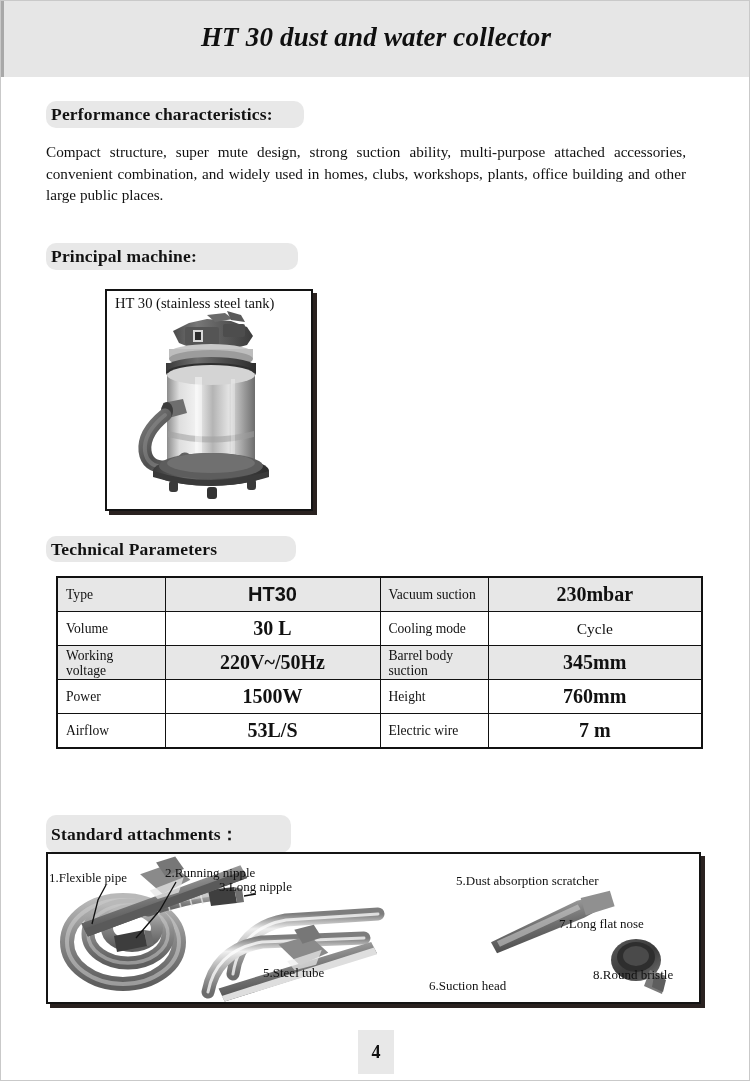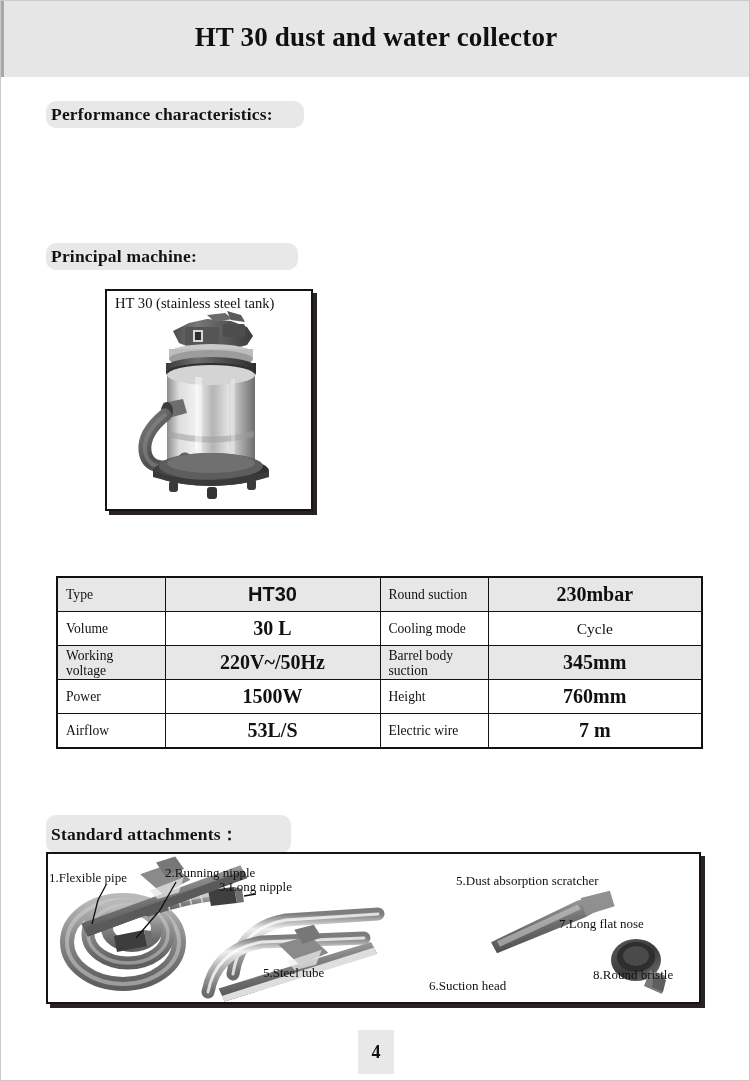--- a/index.html
+++ b/index.html
@@ -35,20 +35,21 @@
   .doc-title {
     position: absolute;
     left: 0;
     top: 21px;
     width: 750px;
     text-align: center;
     font-size: 27px;
     font-weight: bold;
     letter-spacing: 0.2px;
     color: #101010;
+    font-style: italic;
   }
 
   
   .sec-head {
     position: absolute;
     background: #e8e8e8;
     font-size: 17.5px;
     font-weight: bold;
     color: #121212;
     display: flex;
@@ -162,20 +163,21 @@
 </head>
 <body>
 
 <div class="page">
 
   <div class="header-band"></div>
   <div class="doc-title">HT 30 dust and water collector</div>
 
   <div class="sec-head" style="left:45px; top:100px; width:258px; height:27px;">Performance characteristics:</div>
 
+  <div class="body-par">Compact structure, super mute design, strong suction ability, multi-purpose attached accessories, convenient combination, and widely used in homes, clubs, workshops, plants, office building and other large public places.</div>
 
   <div class="sec-head" style="left:45px; top:242px; width:252px; height:27px;">Principal machine:</div>
 
   <div class="frame" style="left:104px; top:288px; width:208px; height:222px;">
     <div class="frame-caption">HT 30 (stainless steel tank)</div>
 
     <div class="machine-wrap">
       <svg viewBox="0 0 208 222" width="208" height="222" xmlns="http://www.w3.org/2000/svg">
         <defs>
           <linearGradient id="tank" x1="0" y1="0" x2="1" y2="0">
@@ -245,33 +247,34 @@
         <ellipse cx="104" cy="172" rx="44" ry="10" fill="#707070"></ellipse>
         <path d="M46 180 Q104 198 162 180 L162 186 Q104 204 46 186 Z" fill="#3a3a3a"></path>
 
         <rect x="62" y="190" width="9" height="11" rx="3" fill="#3a3a3a"></rect>
         <rect x="100" y="196" width="10" height="12" rx="3" fill="#333"></rect>
         <rect x="140" y="188" width="9" height="11" rx="3" fill="#3a3a3a"></rect>
       </svg>
     </div>
   </div>
 
+  <div class="sec-head" style="left:45px; top:535px; width:250px; height:26px;">Technical Parameters</div>
 
   <table class="spec-table">
     <colgroup>
       <col class="col-l1">
         <col class="col-v1">
         <col class="col-l2">
         <col class="col-v2">
     </colgroup>
     <tbody>
       <tr class="shaded">
         <td class="lbl">Type</td>
         <td class="val sans">HT30</td>
-        <td class="lbl">Round suction</td>
+        <td class="lbl">Vacuum suction</td>
         <td class="val">230mbar</td>
       </tr>
       <tr>
         <td class="lbl">Volume</td>
         <td class="val">30 L</td>
         <td class="lbl">Cooling mode</td>
         <td class="val small">Cycle</td>
       </tr>
       <tr class="shaded">
         <td class="lbl">Working voltage</td>

